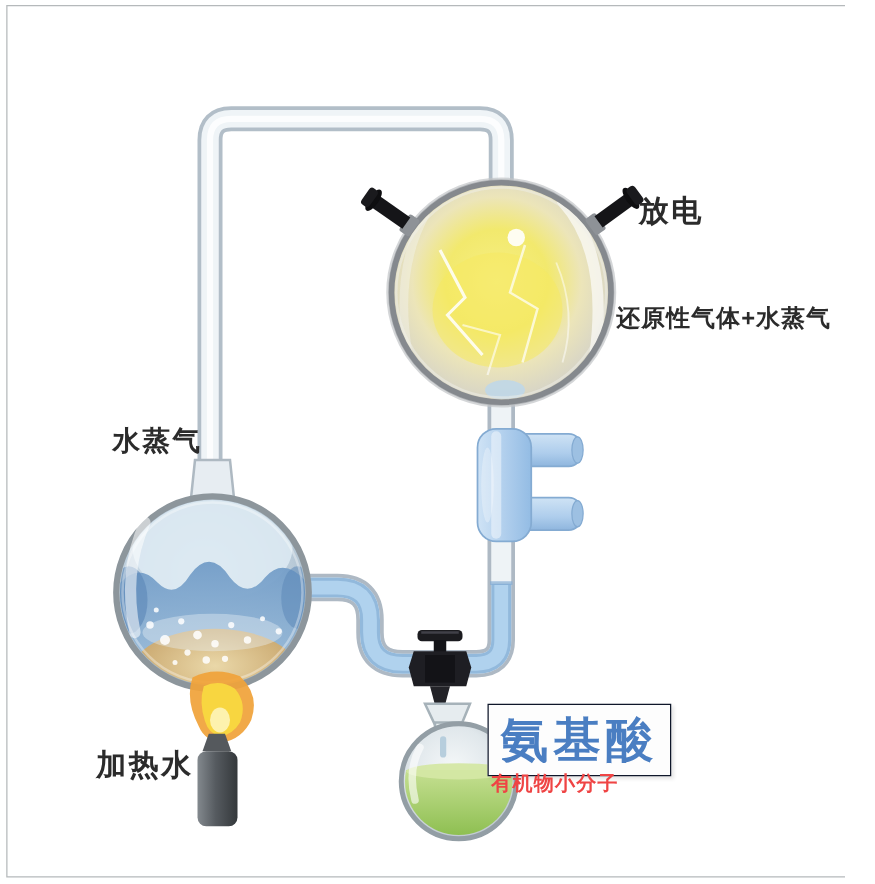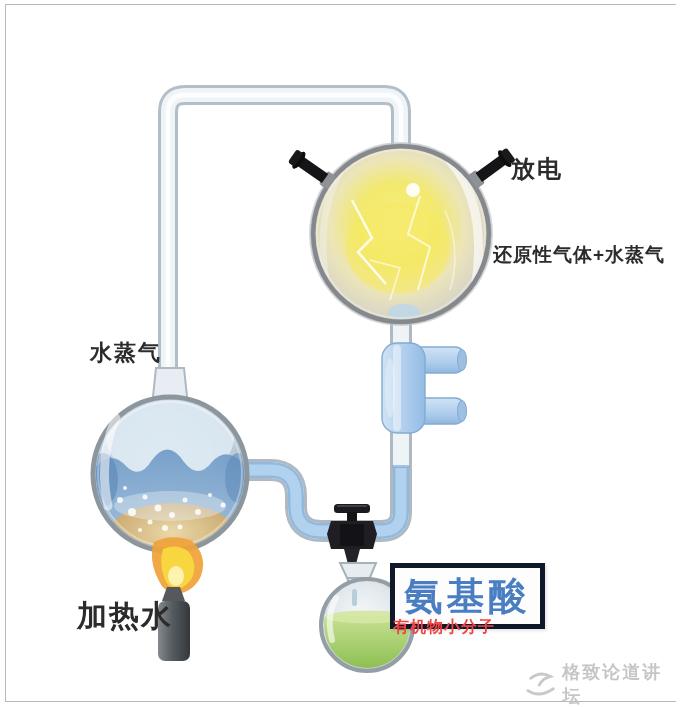--- a/index.html
+++ b/index.html
@@ -12,25 +12,25 @@
     border:1px solid #b5b9bb;pointer-events:none;
   }
   .appsvg{position:absolute;left:0;top:0;}
   .label{
     position:absolute;white-space:nowrap;color:#2b2b2b;
     font-weight:600;letter-spacing:2px;
   }
   .lbl-discharge{left:511px;top:153px;font-size:24px;}
   .lbl-reducing{left:493px;top:242px;font-size:19px;letter-spacing:1px;}
   .lbl-watervapor{left:90px;top:338px;font-size:22px;}
-  .lbl-heating{left:77px;top:596px;font-size:30px;}
+  .lbl-heating{left:77px;top:596px;font-size:24px;}
   .lbl-organic{left:393px;top:617px;font-size:16px;letter-spacing:1px;color:#ef4444;}
   .amino-box{
     position:absolute;left:390px;top:563px;width:145px;height:56px;
-    background:#fdfdfd;border:5px solid #0f172a;
+    background:#fdfdfd;border:1px solid #0f172a;
     box-shadow:2px 2px 3px rgba(0,0,0,0.10);
     display:flex;align-items:center;justify-content:center;
   }
   .amino-box span{
     font-size:38px;font-weight:bold;color:#4a7ec2;letter-spacing:4px;
   }
   .watermark{
     position:absolute;left:524px;top:660px;display:flex;align-items:center;gap:6px;
     color:#c6c6c6;font-size:18px;letter-spacing:2px;font-weight:600;
   }
@@ -227,21 +227,14 @@
   <div class="label lbl-discharge">放电</div>
   <div class="label lbl-reducing">还原性气体+水蒸气</div>
   <div class="label lbl-watervapor">水蒸气</div>
   <div class="label lbl-heating">加热水</div>
 
   <div class="amino-box">
     <span>氨基酸</span>
   </div>
   <div class="label lbl-organic">有机物小分子</div>
 
-  <div class="watermark">
-    <svg width="34" height="32" viewBox="0 0 34 32">
-      <path d="M 7 10 Q 17 2 28 8 Q 20 10 16 17" fill="none" stroke="#c9c9c9" stroke-width="3" stroke-linecap="round"></path>
-      <path d="M 4 23 Q 16 31 31 21" fill="none" stroke="#c9c9c9" stroke-width="3" stroke-linecap="round"></path>
-    </svg>
-    <span>格致论道讲坛</span>
-  </div>
 
 </div>
 
 </body></html>

